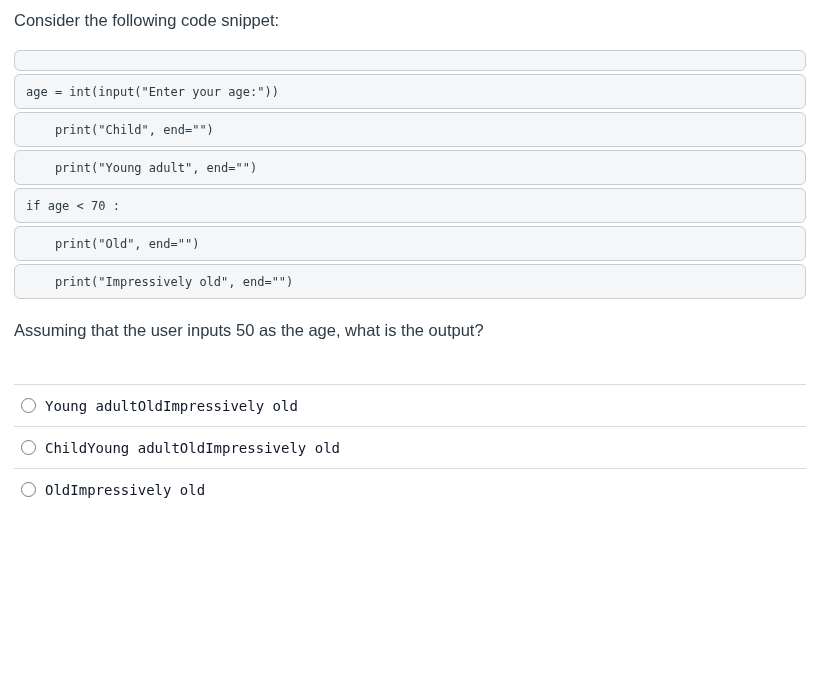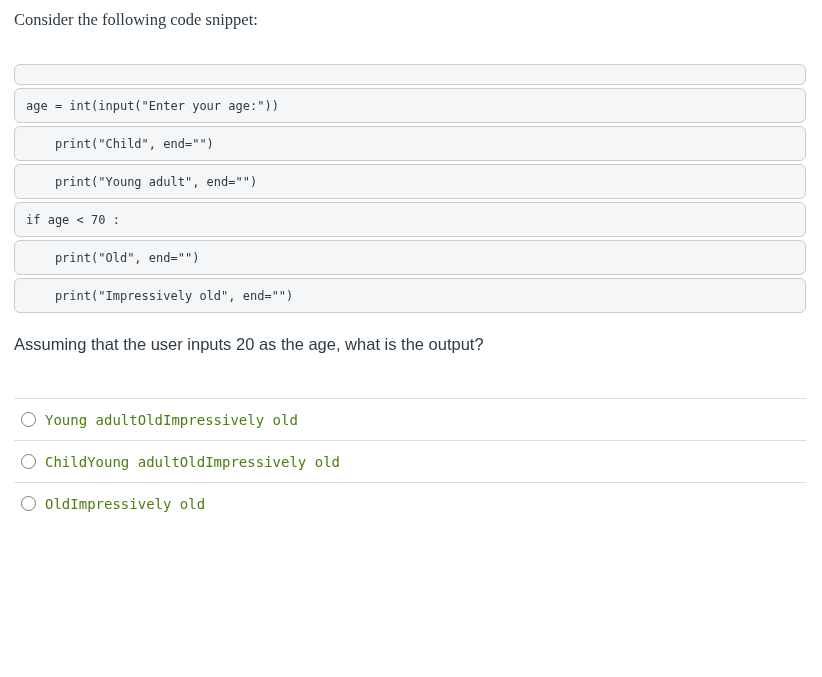--- a/index.html
+++ b/index.html
@@ -15,21 +15,21 @@
   .page {
     padding: 9px 16px 10px 14px;
   }
   .prompt {
     font-size: 16.5px;
     line-height: 22px;
     margin: 0;
     color: #2d3b45;
     font-weight: 400;
   }
-  .intro { margin-bottom: 33px; font-family: Liberation Serif, serif; }
+  .intro { margin-bottom: 19px; }
   .code-block { width: 792px; }
   pre.code-line {
     display: block;
     width: 100%;
     margin: 0 0 3px 0;
     padding: 9.5px 11px;
     background: #f5f6f7;
     border: 1px solid #c7cdd1;
     border-radius: 6px;
     font-family: "DejaVu Sans Mono", "Liberation Mono", monospace;
@@ -59,42 +59,42 @@
     height: 15px;
     border: 1px solid #777d81;
     border-radius: 50%;
     background: #ffffff;
   }
   .option-label {
     margin-left: 9px;
     font-family: "DejaVu Sans Mono", "Liberation Mono", monospace;
     font-size: 14px;
     line-height: 18px;
-    color: #4d7c0f;
+    color: #0f172a;
     white-space: pre;
   }
 </style>
 </head>
 <body>
 
 <div class="page">
 
   <p class="prompt intro">Consider the following code snippet:</p>
 
   <div class="code-block">
     <pre class="code-line"></pre>
     <pre class="code-line">age = int(input("Enter your age:"))</pre>
     <pre class="code-line">    print("Child", end="")</pre>
     <pre class="code-line">    print("Young adult", end="")</pre>
     <pre class="code-line">if age &lt; 70 :</pre>
     <pre class="code-line">    print("Old", end="")</pre>
     <pre class="code-line">    print("Impressively old", end="")</pre>
   </div>
 
-  <p class="prompt question">Assuming that the user inputs 20 as the age, what is the output?</p>
+  <p class="prompt question">Assuming that the user inputs 50 as the age, what is the output?</p>
 
   <div class="answers">
 
     <div class="option-row">
       <span class="radio"></span>
       <span class="option-label">Young adultOldImpressively old</span>
     </div>
 
 
     <div class="option-row">

